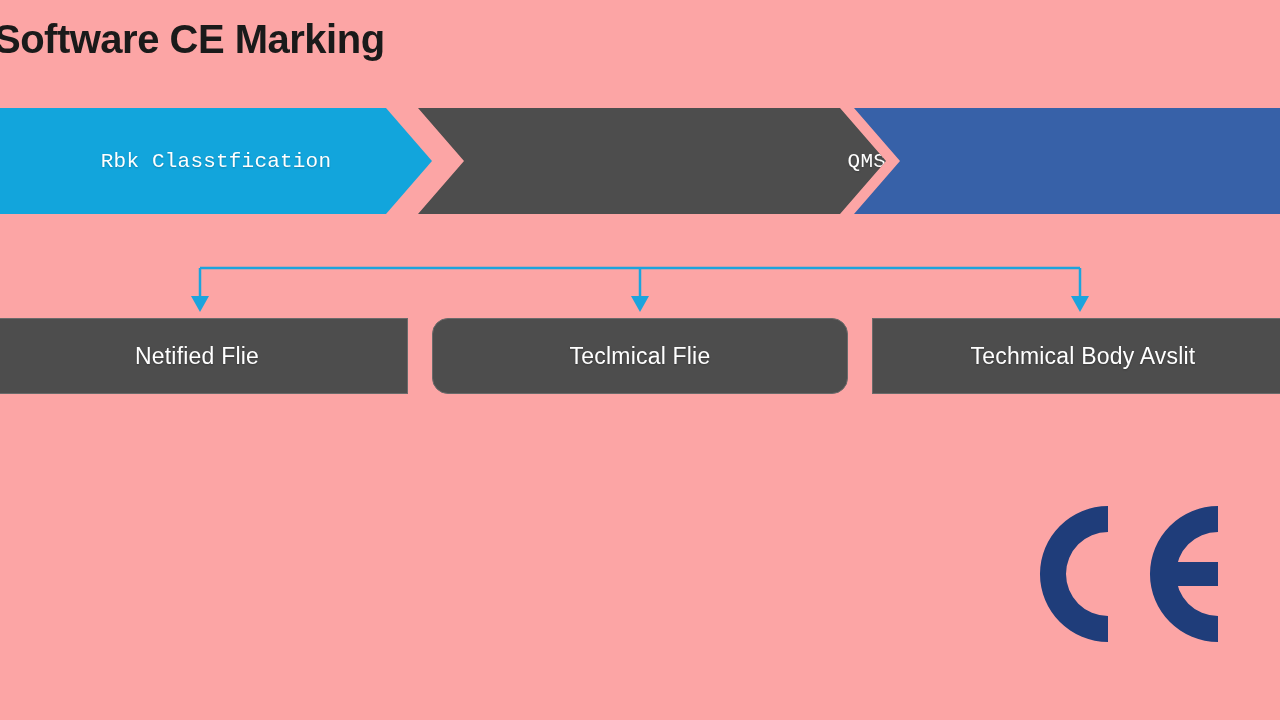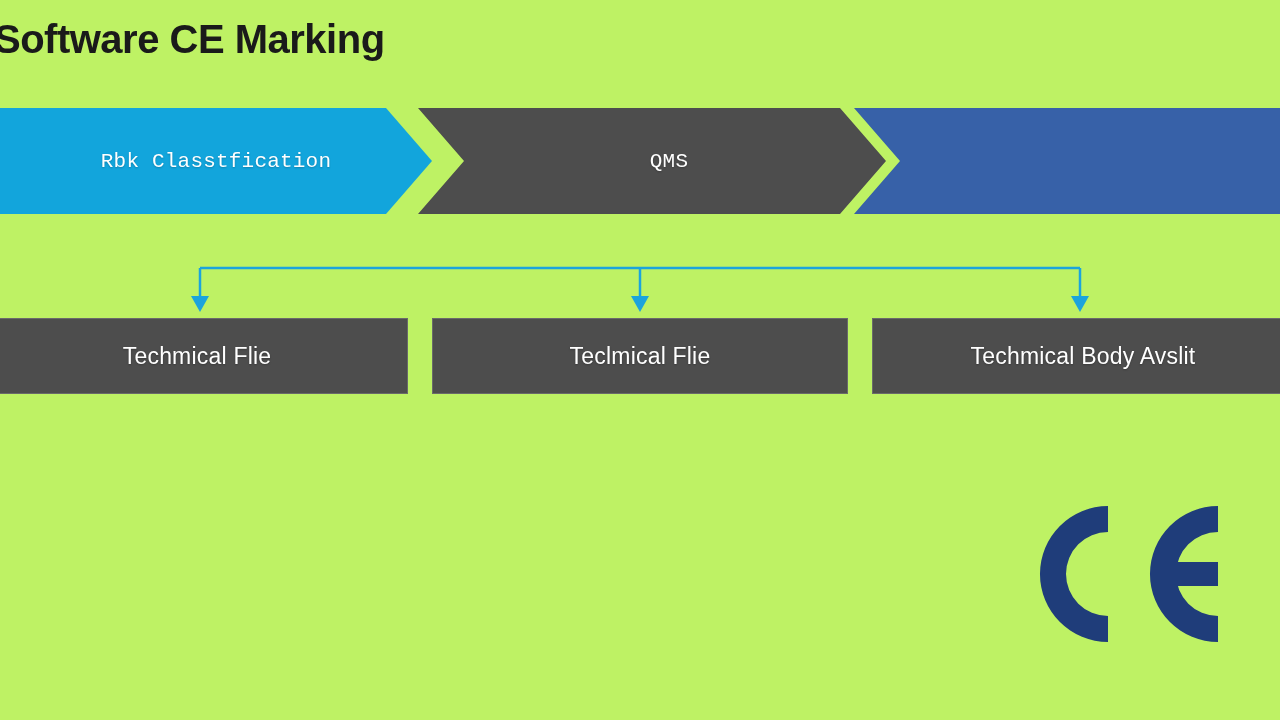--- a/index.html
+++ b/index.html
@@ -13,21 +13,21 @@
     font-family: "Liberation Sans", sans-serif;
     overflow: hidden;
     position: relative;
   }
 
   #slide {
     position: absolute;
     inset: 0;
     width: 1280px;
     height: 720px;
-    background: #bef264;
+    background: #fca5a5;
     overflow: hidden;
   }
 
   
   #slide-title {
     position: absolute;
     left: -6px;
     top: 14px;
     width: 700px;
     font-size: 40px;
@@ -78,20 +78,21 @@
     padding-left: 46px;
   }
 
   
   #chevron-qms {
     left: 418px;
     width: 468px;
     background: #4d4d4d;
     clip-path: polygon(0 0, calc(100% - 46px) 0, 100% 50%, calc(100% - 46px) 100%, 0 100%, 46px 50%);
     padding-left: 34px;
+    justify-content: flex-end;
   }
 
   
   #chevron-audit {
     left: 854px;
     width: 472px;
     background: #3761a8;
     clip-path: polygon(0 0, calc(100% - 46px) 0, 100% 50%, calc(100% - 46px) 100%, 0 100%, 46px 50%);
     padding-left: 34px;
   }
@@ -129,21 +130,21 @@
     font-size: 23px;
     letter-spacing: 0.2px;
   }
 
   .deliverable-label {
     white-space: nowrap;
     text-shadow: 0 1px 2px rgba(0,0,0,0.25);
   }
 
   #box-technical-file-1 { left: -14px;  width: 422px; }
-  #box-technical-file-2 { left: 432px;  width: 416px; }
+  #box-technical-file-2 { left: 432px;  width: 416px; border-radius: 16px; }
   #box-notified-body   { left: 872px;  width: 422px; }
 
   
   #ce-mark {
     position: absolute;
     left: 1022px;
     top: 494px;
     width: 210px;
     height: 160px;
   }
@@ -181,21 +182,21 @@
     <path d="M 640 28 L 640 58" stroke="#1ba4dd" stroke-width="2.5" fill="none"></path>
     <polygon points="631,56 649,56 640,72" fill="#1ba4dd"></polygon>
 
     <path d="M 1080 28 L 1080 58" stroke="#1ba4dd" stroke-width="2.5" fill="none"></path>
     <polygon points="1071,56 1089,56 1080,72" fill="#1ba4dd"></polygon>
   </svg>
 
   <div id="deliverables">
 
     <div class="deliverable-box" id="box-technical-file-1">
-      <span class="deliverable-label">Techmical Flie</span>
+      <span class="deliverable-label">Netified Flie</span>
     </div>
 
     <div class="deliverable-box" id="box-technical-file-2">
       <span class="deliverable-label">Teclmical Flie</span>
     </div>
 
     <div class="deliverable-box" id="box-notified-body">
       <span class="deliverable-label">Techmical Body Avslit</span>
     </div>
 

